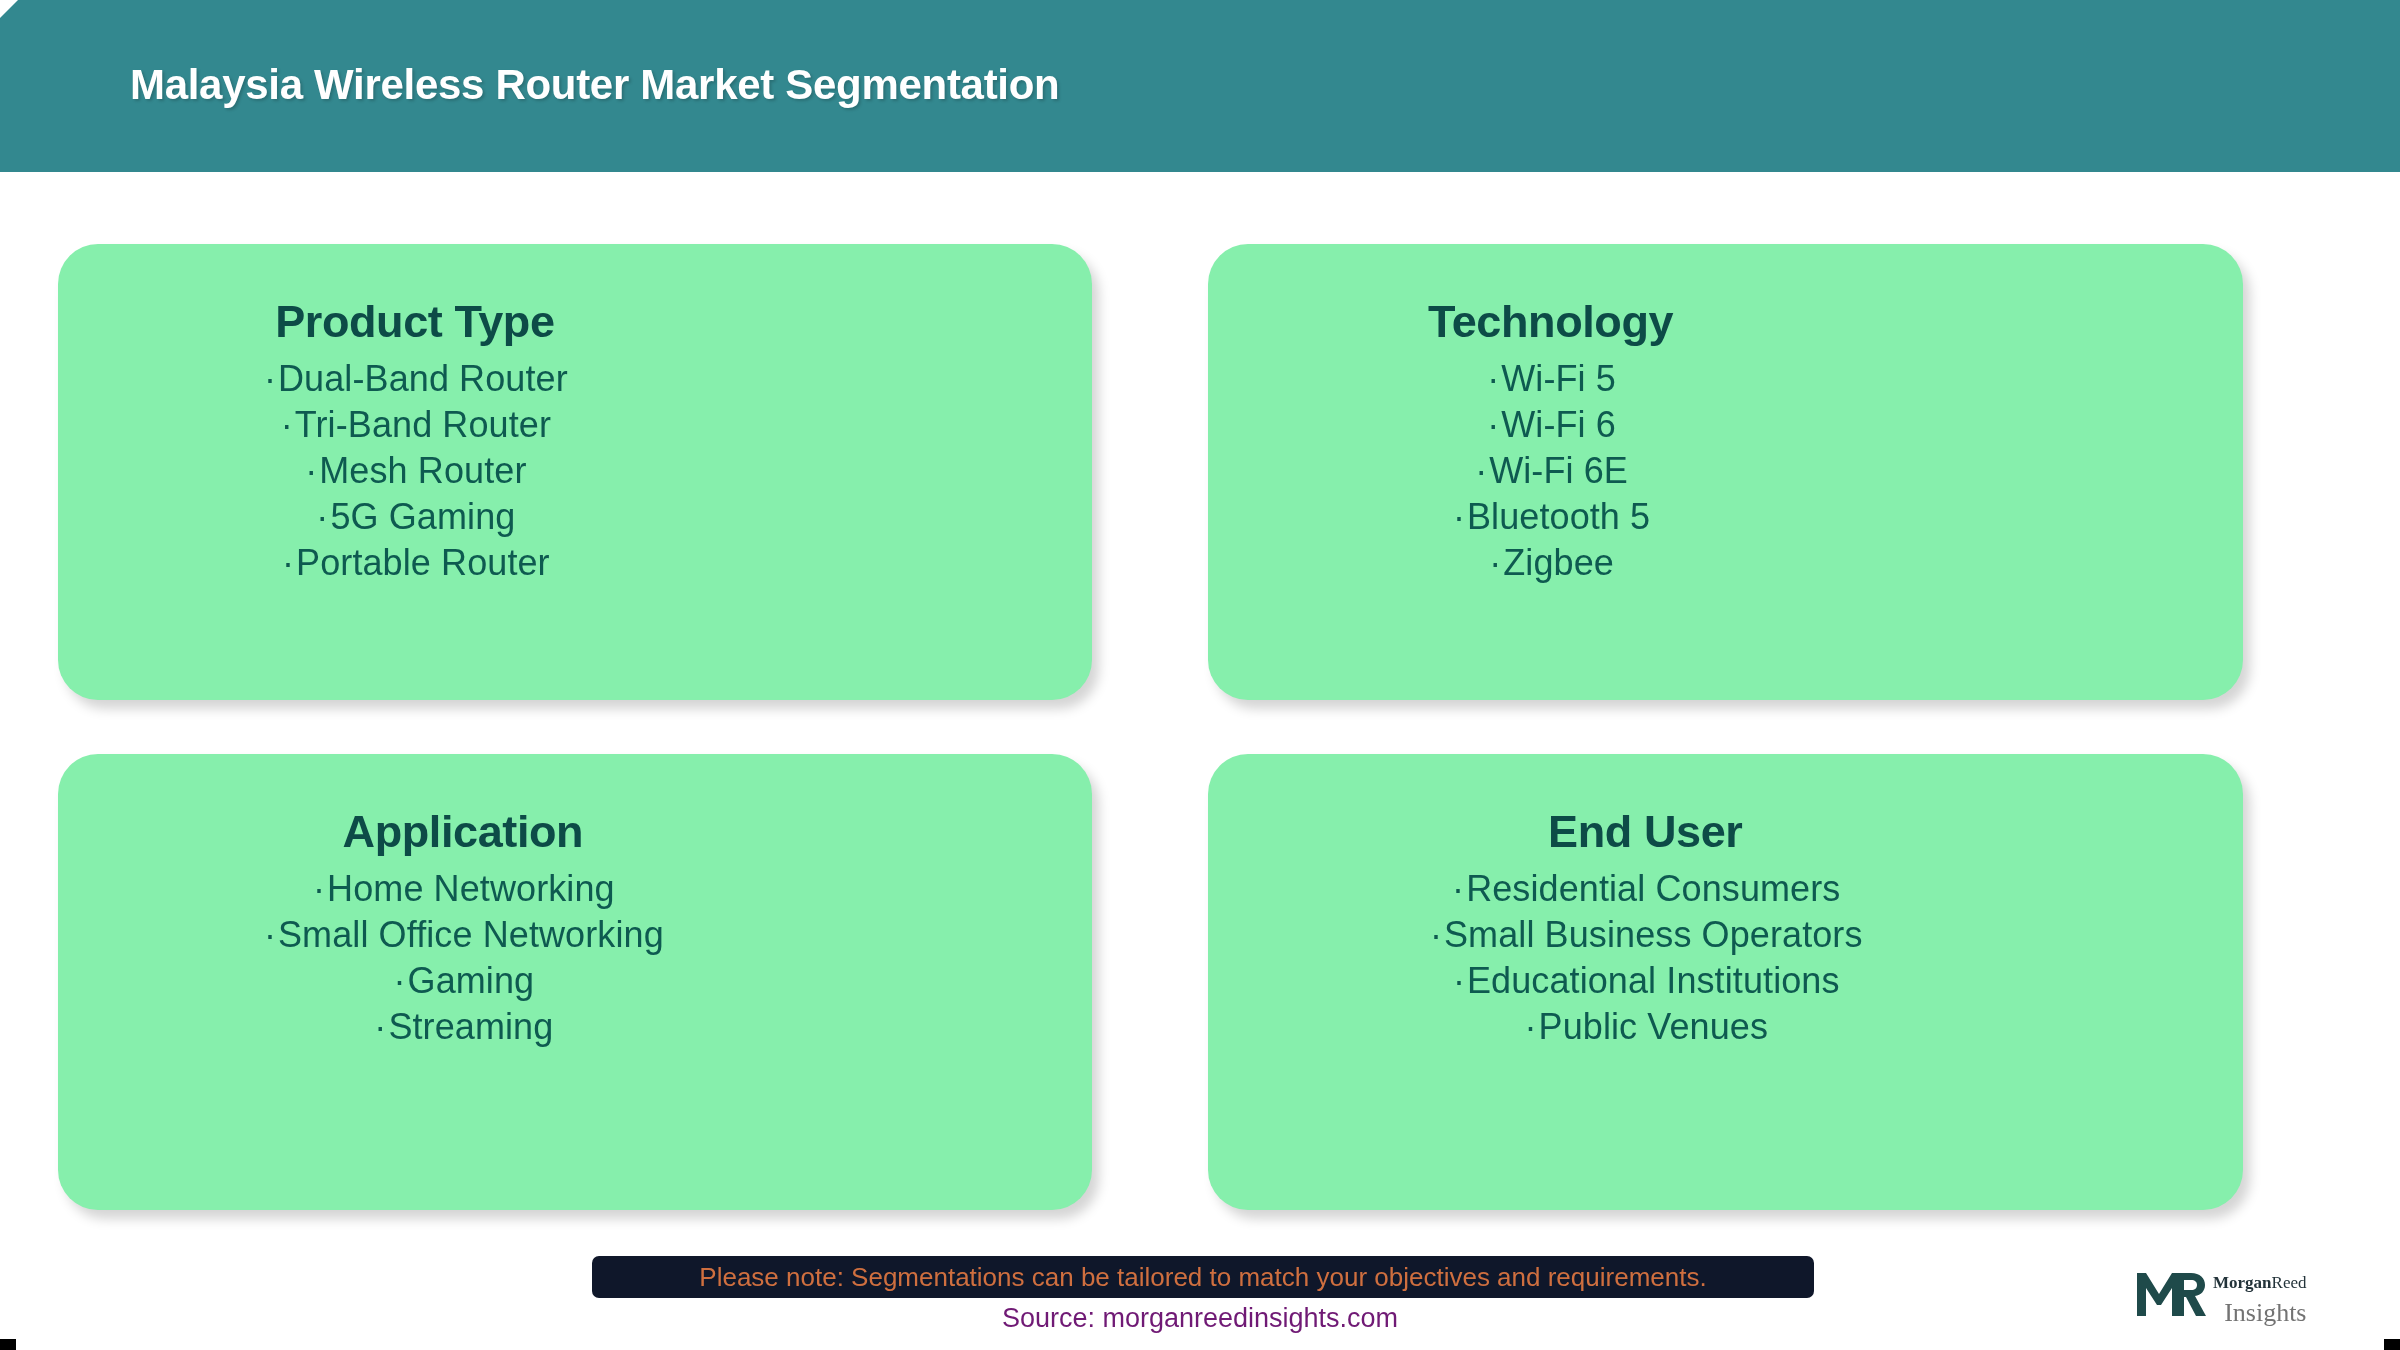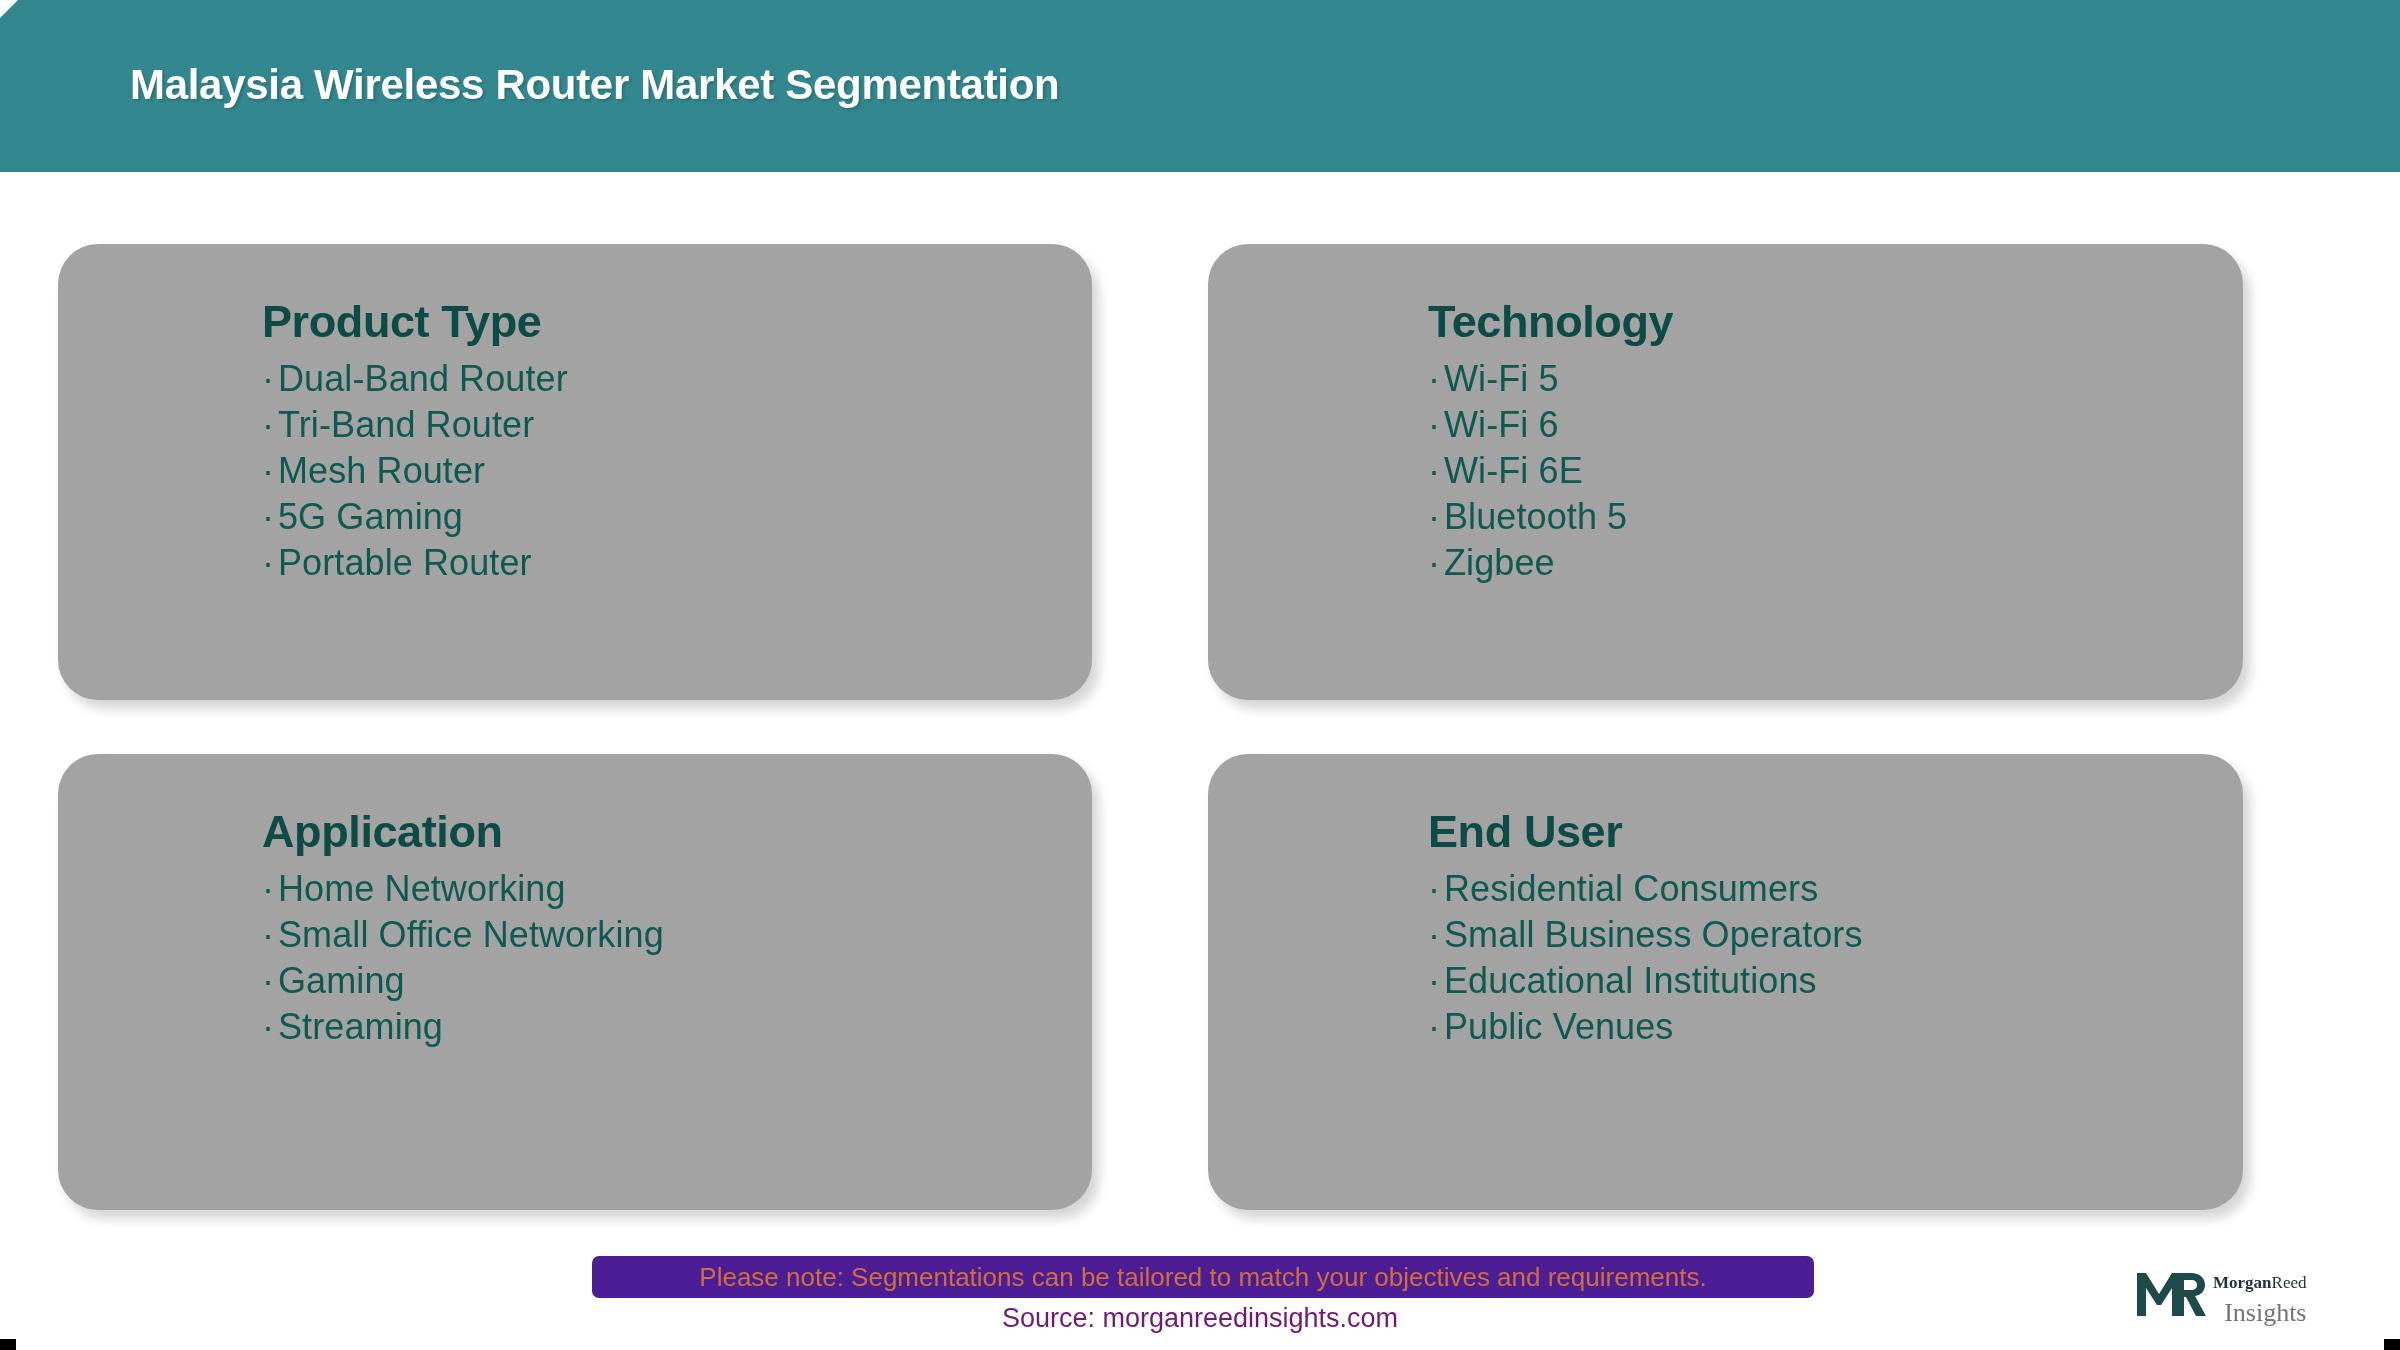--- a/index.html
+++ b/index.html
@@ -45,25 +45,26 @@
     font-size: 42px;
     font-weight: bold;
     letter-spacing: -0.3px;
     white-space: nowrap;
     text-shadow: 2px 2px 3px rgba(0,0,0,0.18);
   }
 
   
   .seg-card {
     position: absolute;
-    background: #a3a3a3;
+    background: #86efac;
     border-radius: 40px;
     box-shadow: 7px 9px 12px rgba(0,0,0,0.17);
     box-sizing: border-box;
     overflow: hidden;
+    text-align: center;
   }
   #card-0 { left: 58px;   top: 244px;  width: 1034px; height: 456px; }
   #card-1 { left: 1208px; top: 244px;  width: 1035px; height: 456px; }
   #card-2 { left: 58px;   top: 754px;  width: 1034px; height: 456px; }
   #card-3 { left: 1208px; top: 754px;  width: 1035px; height: 456px; }
 
   .card-inner {
     position: absolute;
     top: 50px;
   }
@@ -98,21 +99,21 @@
 
   
   #footer-note {
     position: absolute;
     left: 592px;
     top: 1256px;
     width: 1222px;
     height: 42px;
     line-height: 42px;
     text-align: center;
-    background: #4c1d95;
+    background: #0f172a;
     border-radius: 7px;
     color: #cf6f3f;
     font-size: 26px;
     white-space: nowrap;
     box-sizing: border-box;
   }
   #footer-source {
     position: absolute;
     left: 0;
     top: 1303px;

